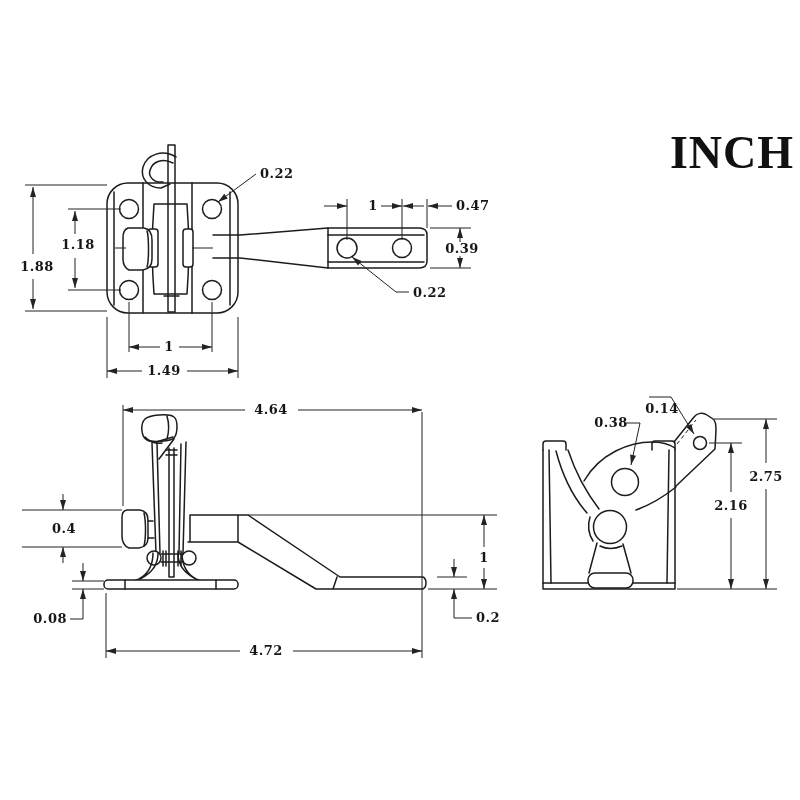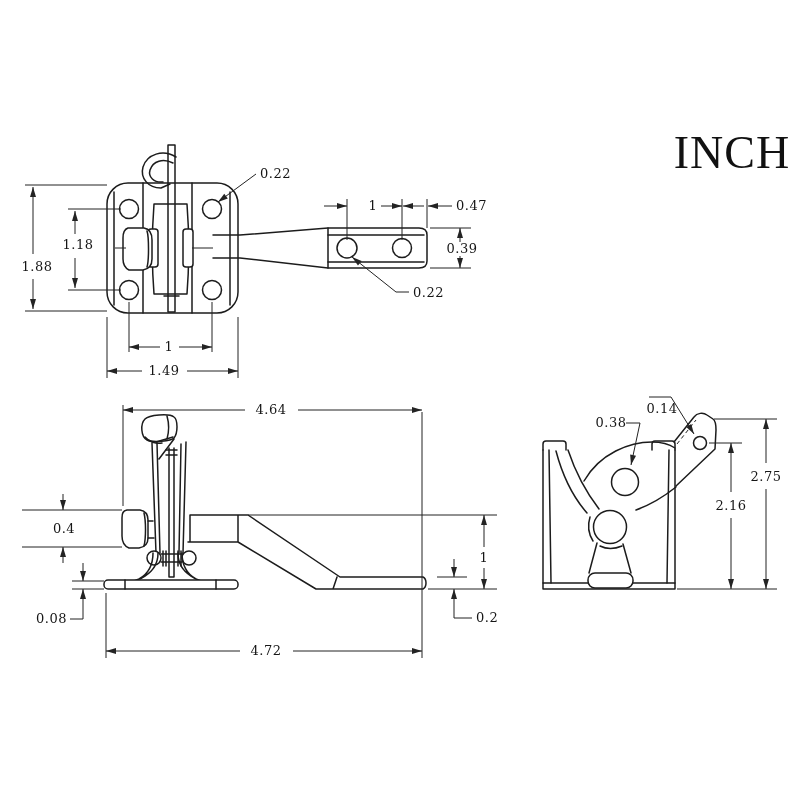--- a/index.html
+++ b/index.html
@@ -1,17 +1,17 @@
 <!DOCTYPE html>
 <html><head>
 <meta charset="utf-8">
 <style>
   html,body{margin:0;padding:0;background:#ffffff;}
   body{width:800px;height:800px;font-family:"DejaVu Serif",serif;}
-  #stage{width:800px;height:800px;position:relative;background:#fff;}
+  #stage{width:800px;height:800px;position:relative;background:#fff;font-weight:bold;}
   svg{display:block;}
   .p{stroke:#1c1c1c;stroke-width:1.5;fill:none;stroke-linecap:round;stroke-linejoin:round;}
   .pw{stroke:#1c1c1c;stroke-width:1.5;fill:#ffffff;stroke-linejoin:round;}
   .d{stroke:#232323;stroke-width:1;fill:none;stroke-linecap:butt;}
   .dash{stroke:#232323;stroke-width:1;fill:none;stroke-dasharray:4 3;}
   text.t{font-family:"DejaVu Serif","Liberation Serif",serif;font-size:13px;fill:#161616;letter-spacing:0.5px;}
   text.unit{font-family:"Liberation Serif","DejaVu Serif",serif;font-size:46px;fill:#111;letter-spacing:1px;}
 </style>
 </head>
 <body>

